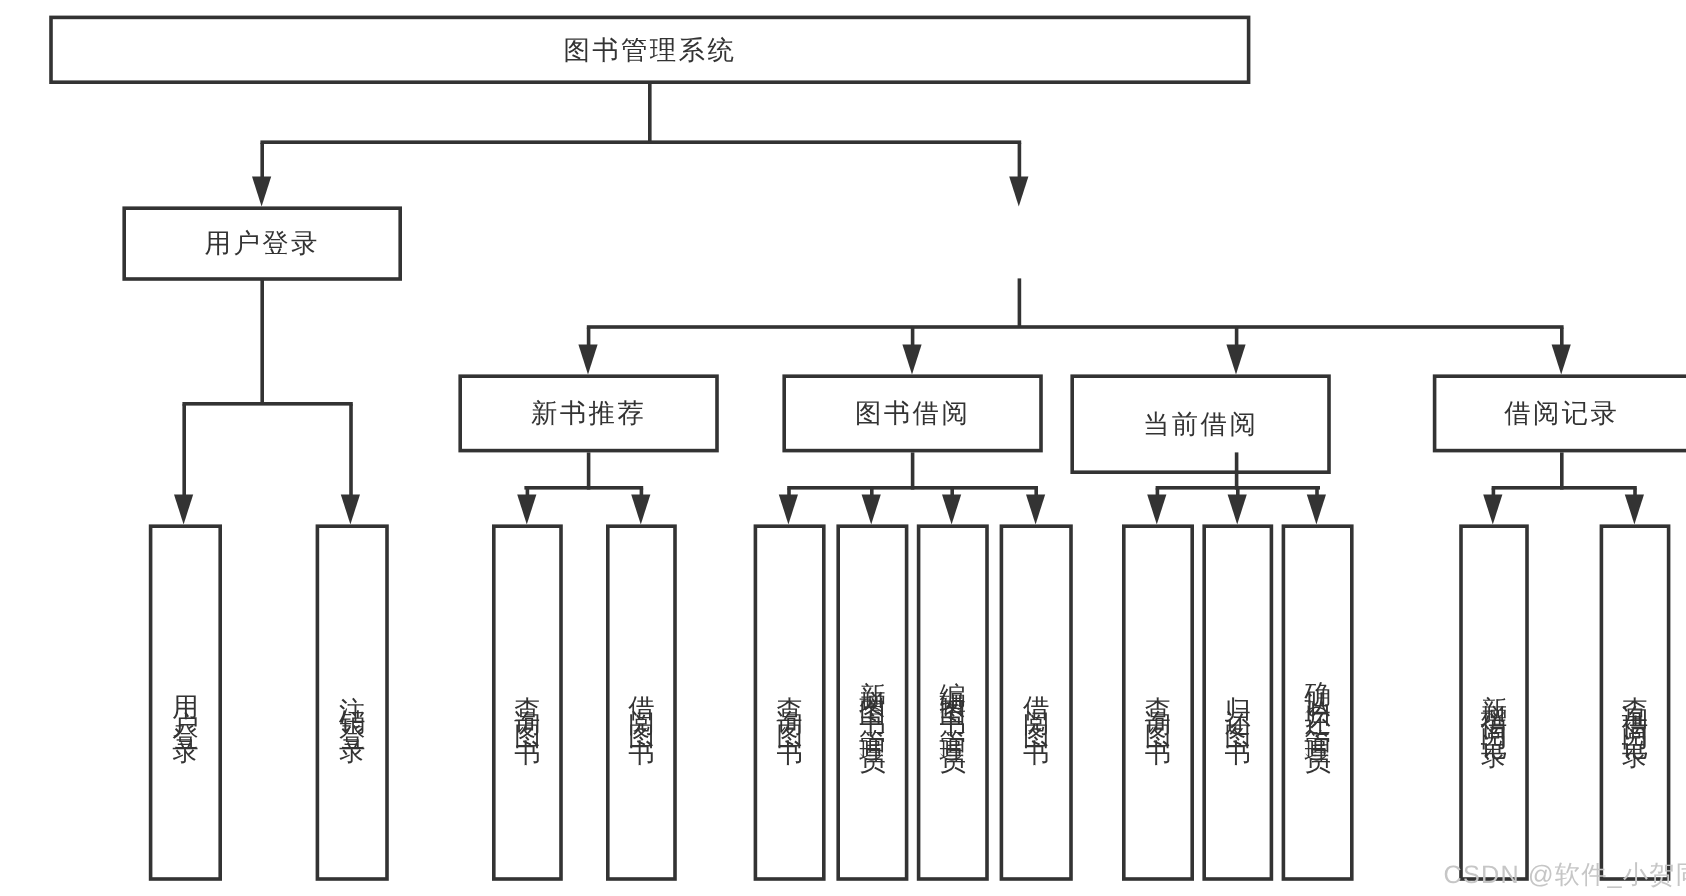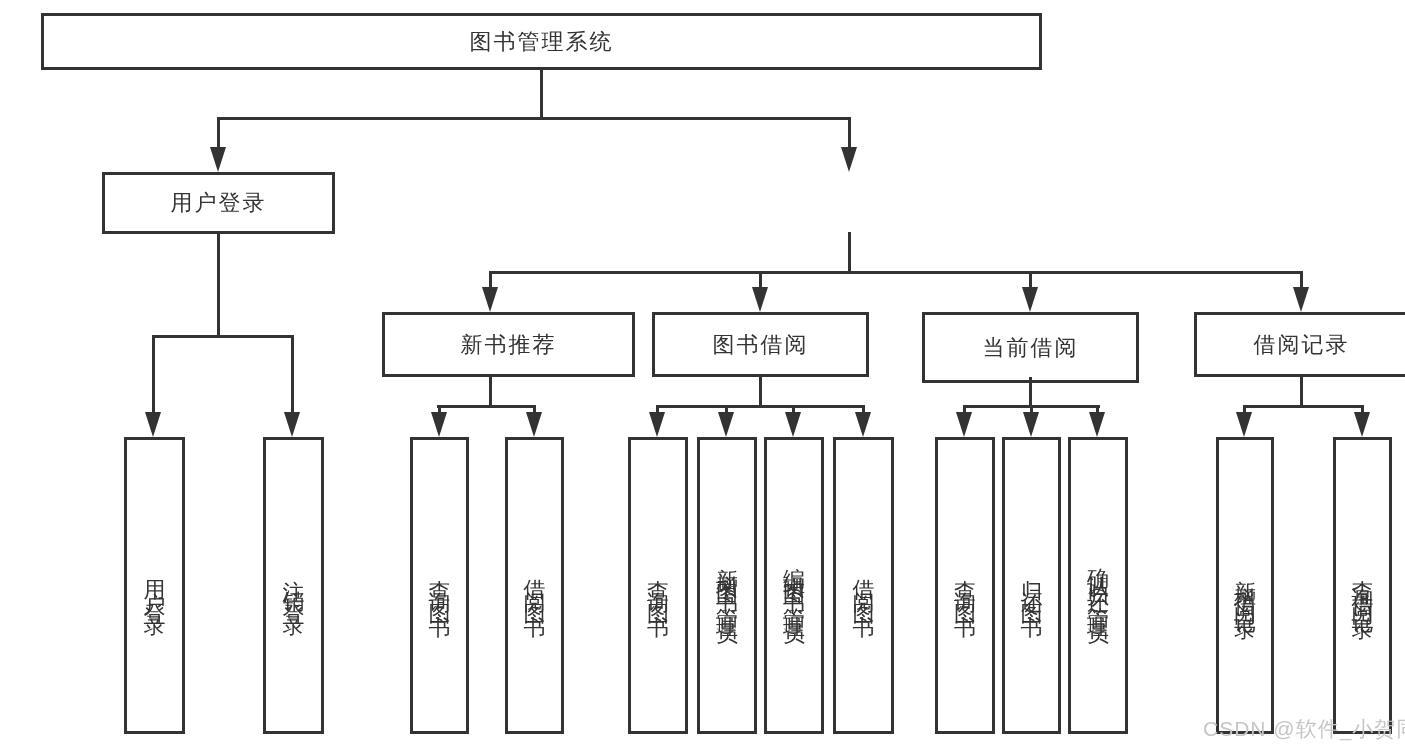--- a/index.html
+++ b/index.html
@@ -77,23 +77,23 @@
   <div class="line" style="left:469px; top:271px; width:814px; height:3px;"></div>
   <div class="line" style="left:469px; top:273px; width:3px; height:16px;"></div>
   <div class="arrow" style="left:462px; top:287px;"></div>
   <div class="line" style="left:739px; top:273px; width:3px; height:16px;"></div>
   <div class="arrow" style="left:732px; top:287px;"></div>
   <div class="line" style="left:1009px; top:273px; width:3px; height:16px;"></div>
   <div class="arrow" style="left:1002px; top:287px;"></div>
   <div class="line" style="left:1280px; top:273px; width:3px; height:16px;"></div>
   <div class="arrow" style="left:1273px; top:287px;"></div>
 
-  <div class="node" style="left:362px; top:312px; width:253px; height:65px;">新书推荐</div>
+  <div class="node" style="left:362px; top:312px; width:217px; height:65px;">新书推荐</div>
   <div class="node" style="left:632px; top:312px; width:217px; height:65px;">图书借阅</div>
-  <div class="node" style="left:902px; top:312px; width:217px; height:71px;">当前借阅</div>
+  <div class="node" style="left:872px; top:312px; width:217px; height:83px;">当前借阅</div>
   <div class="node" style="left:1174px; top:312px; width:215px; height:65px;">借阅记录</div>
 
   <div class="line" style="left:469px; top:377px; width:3px; height:31px;"></div>
   <div class="line" style="left:417px; top:405px; width:99px; height:3px;"></div>
   <div class="line" style="left:418px; top:407px; width:3px; height:8px;"></div>
   <div class="arrow" style="left:411px; top:412px;"></div>
   <div class="line" style="left:513px; top:407px; width:3px; height:8px;"></div>
   <div class="arrow" style="left:506px; top:412px;"></div>
 
   <div class="line" style="left:739px; top:377px; width:3px; height:31px;"></div>

